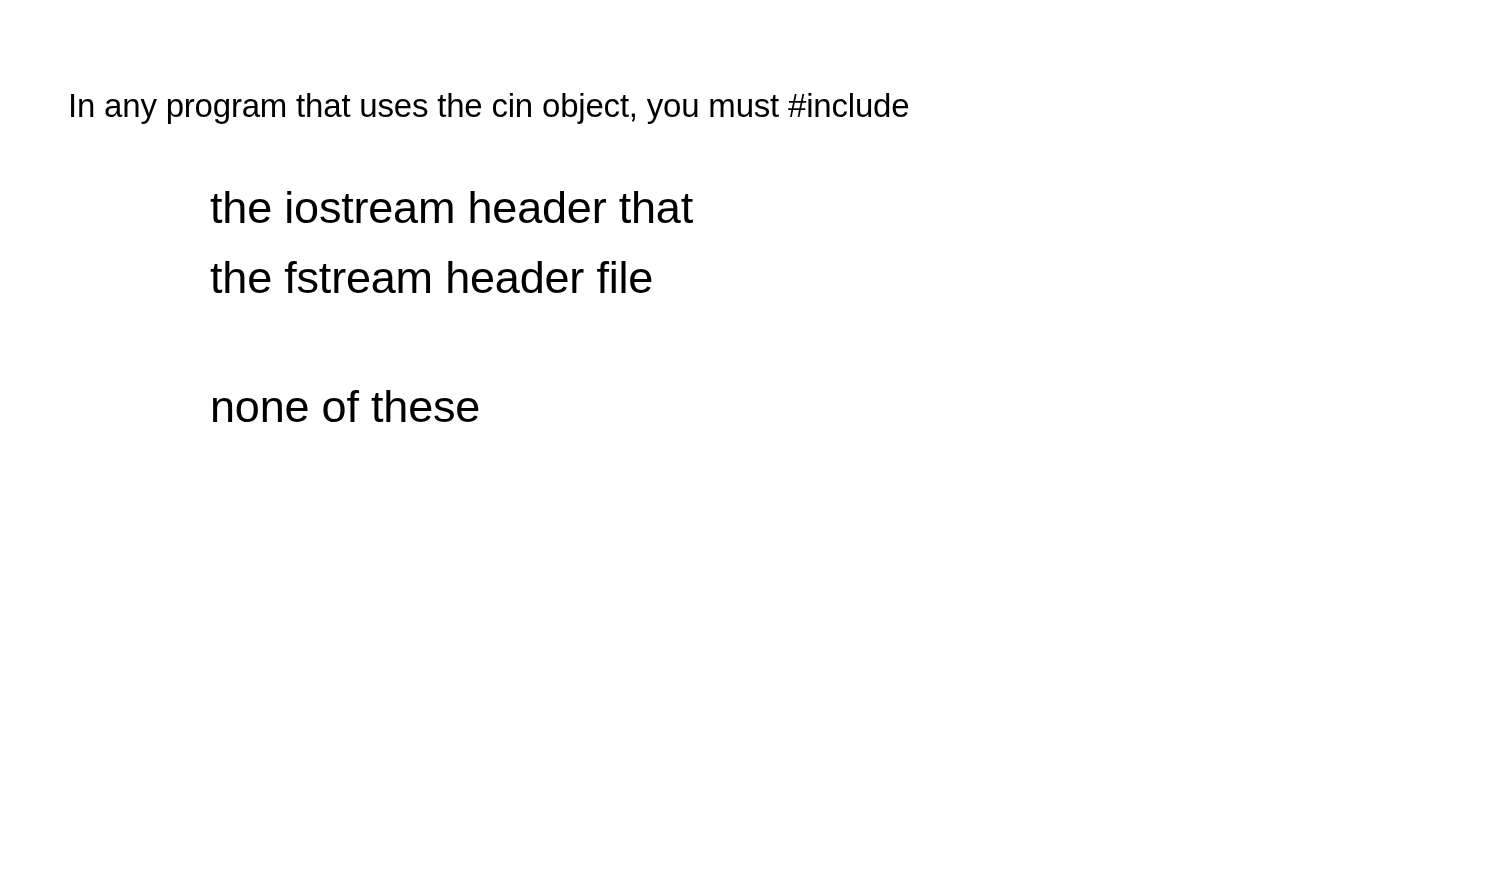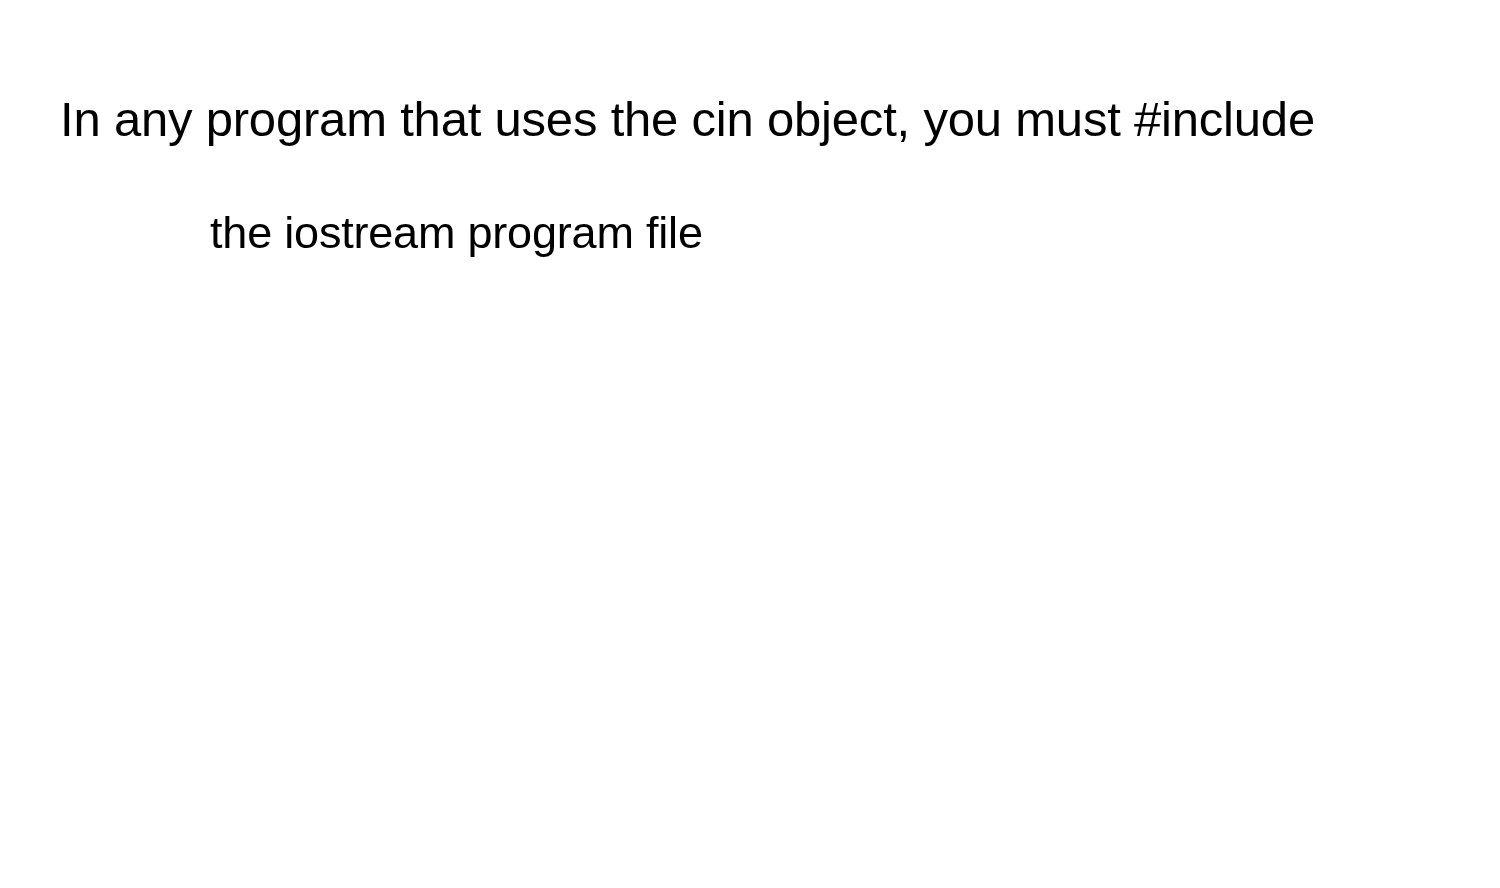--- a/index.html
+++ b/index.html
@@ -11,38 +11,41 @@
       width: 1500px;
       height: 888px;
       background: #ffffff;
       font-family: -apple-system, BlinkMacSystemFont, "Segoe UI", Helvetica, Arial, sans-serif;
       color: #000000;
       padding-top: 80px;
       padding-left: 60px;
       padding-right: 60px;
     }
     .question-stem {
-      font-size: 49px;
+      font-size: 33px;
       line-height: 1.6;
       margin-bottom: 40px;
       letter-spacing: -0.2px;
+      margin-left: 8px;
     }
     .options {
       padding-left: 150px;
     }
     .option {
       font-size: 45px;
       line-height: 1.55;
       letter-spacing: -0.2px;
     }
     .option-gap {
       height: 60px;
     }
   </style>
 </head>
 <body>
 
 <div class="question-stem">In any program that uses the cin object, you must #include</div>
 
 <div class="options">
-  <div class="option">the iostream program file</div>
+  <div class="option">the iostream header that</div>
+  <div class="option">the fstream header file</div>
   <div class="option-gap"></div>
+  <div class="option">none of these</div>
 </div>
 
 </body></html>

